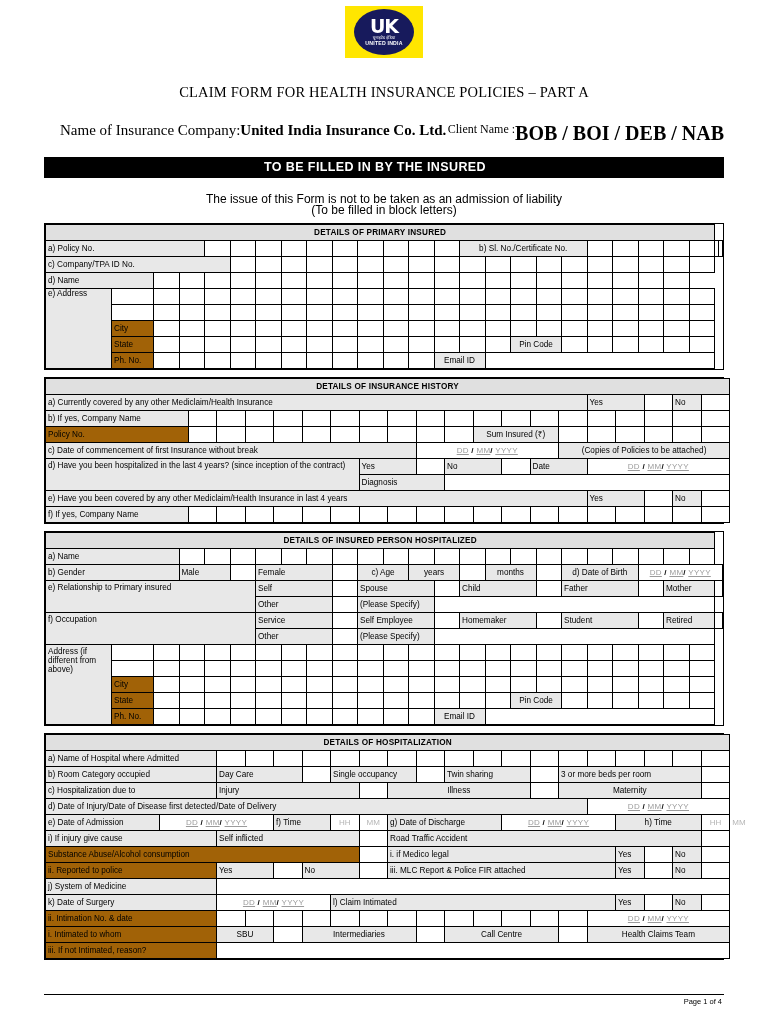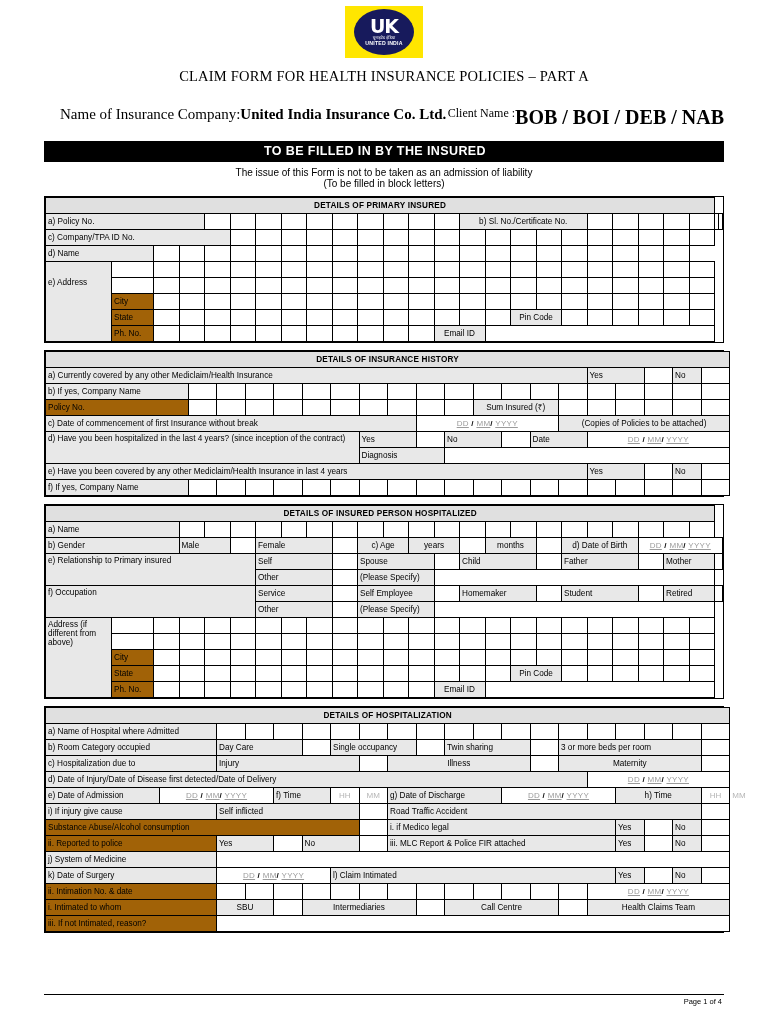--- a/index.html
+++ b/index.html
@@ -18,38 +18,38 @@
     position:absolute;left:50%;top:50%;transform:translate(-50%,-50%);
     width:60px;height:46px;border-radius:50%;background:#171a5c;
     display:flex;flex-direction:column;align-items:center;justify-content:center;
   }
   .logo .mono{color:#fff;font-weight:bold;font-size:19px;line-height:17px;letter-spacing:-1px;font-family:"DejaVu Sans",sans-serif;}
   .logo .hin{color:#fff;font-size:4.2px;line-height:5px;}
   .logo .ui-name{color:#fff;font-size:5.2px;font-weight:bold;line-height:6px;letter-spacing:.2px;}
 
   .form-title{
     text-align:center;font-family:"Liberation Serif",serif;
-    font-size:14.5px;letter-spacing:.2px;margin-top:10px;
+    font-size:14.5px;letter-spacing:.2px;margin-top:26px;
   }
   .company-row{
     display:flex;align-items:flex-start;margin-top:21px;padding:0 44px 0 60px;
     font-family:"Liberation Serif",serif;
   }
   .company-row .lbl{font-size:15px;}
   .company-row .val{font-size:15px;font-weight:bold;}
   .company-row .spacer{flex:1;}
   .company-row .cl{font-size:12px;}
   .company-row .clv{font-size:20px;font-weight:bold;}
 
   .black-bar{
     margin:12px 44px 0 44px;background:#000;color:#fff;
     text-align:center;font-size:12.5px;font-weight:bold;letter-spacing:.4px;
     padding:3px 18px 4px 0;font-family:"Liberation Sans",sans-serif;
   }
-  .note{text-align:center;font-size:10px;margin-top:5px;line-height:11px;}
+  .note{text-align:center;font-size:12px;margin-top:16px;line-height:11px;}
 
   
   .sec{
     margin:7px 44px 0 44px;
     border:1.6px solid #000;
     box-sizing:border-box;
   }
   table.ft{border-collapse:collapse;width:100%;table-layout:fixed;}
   table.ft td{
     border:1px solid #000;
@@ -186,21 +186,21 @@
             <td class="box"></td>
         <td class="box"></td>
             <td class="box"></td>
         <td class="box"></td>
             <td class="box"></td>
         <td class="box"></td>
             <td class="box"></td>
         <td class="box"></td>
       </tr>
       <tr>
-        <td class="lab" rowspan="5" style="vertical-align:top;padding-top:16px">e)  Address</td>
+        <td class="lab" rowspan="5" style="vertical-align:top;padding-top:0">e)  Address</td>
         <td class="box"></td>
             <td class="box"></td>
         <td class="box"></td>
             <td class="box"></td>
         <td class="box"></td>
             <td class="box"></td>
         <td class="box"></td>
             <td class="box"></td>
         <td class="box"></td>
             <td class="box"></td>

